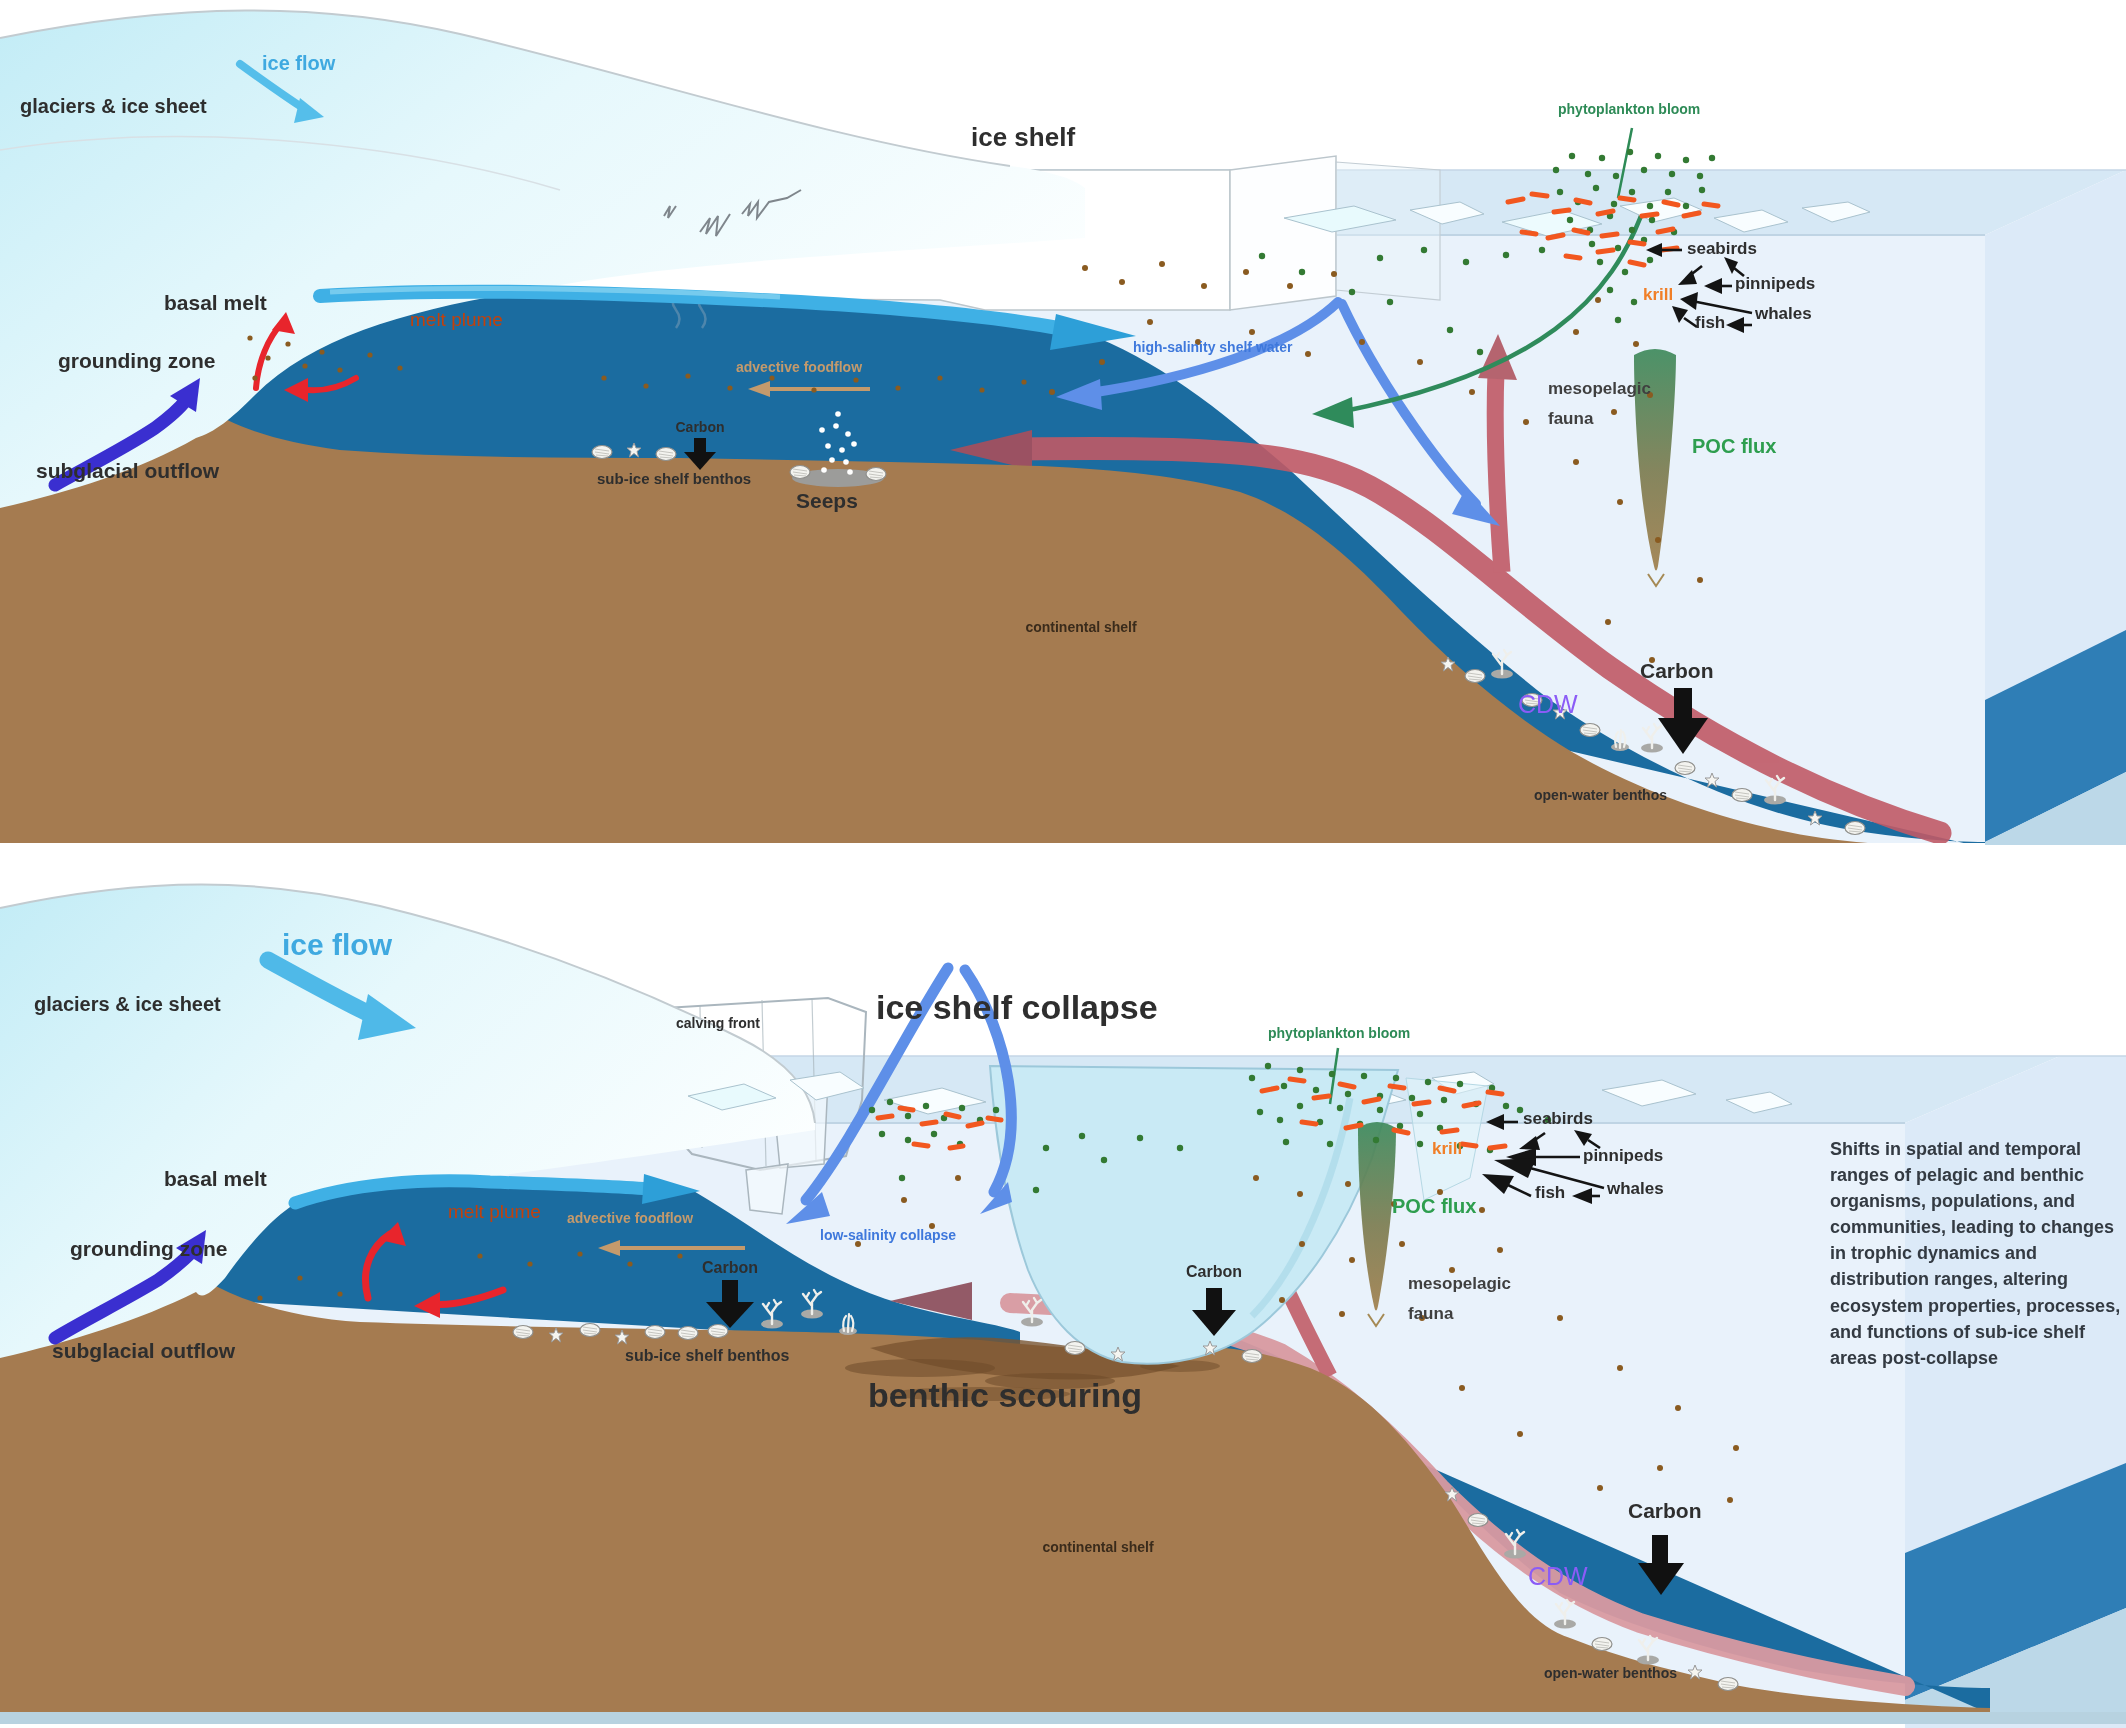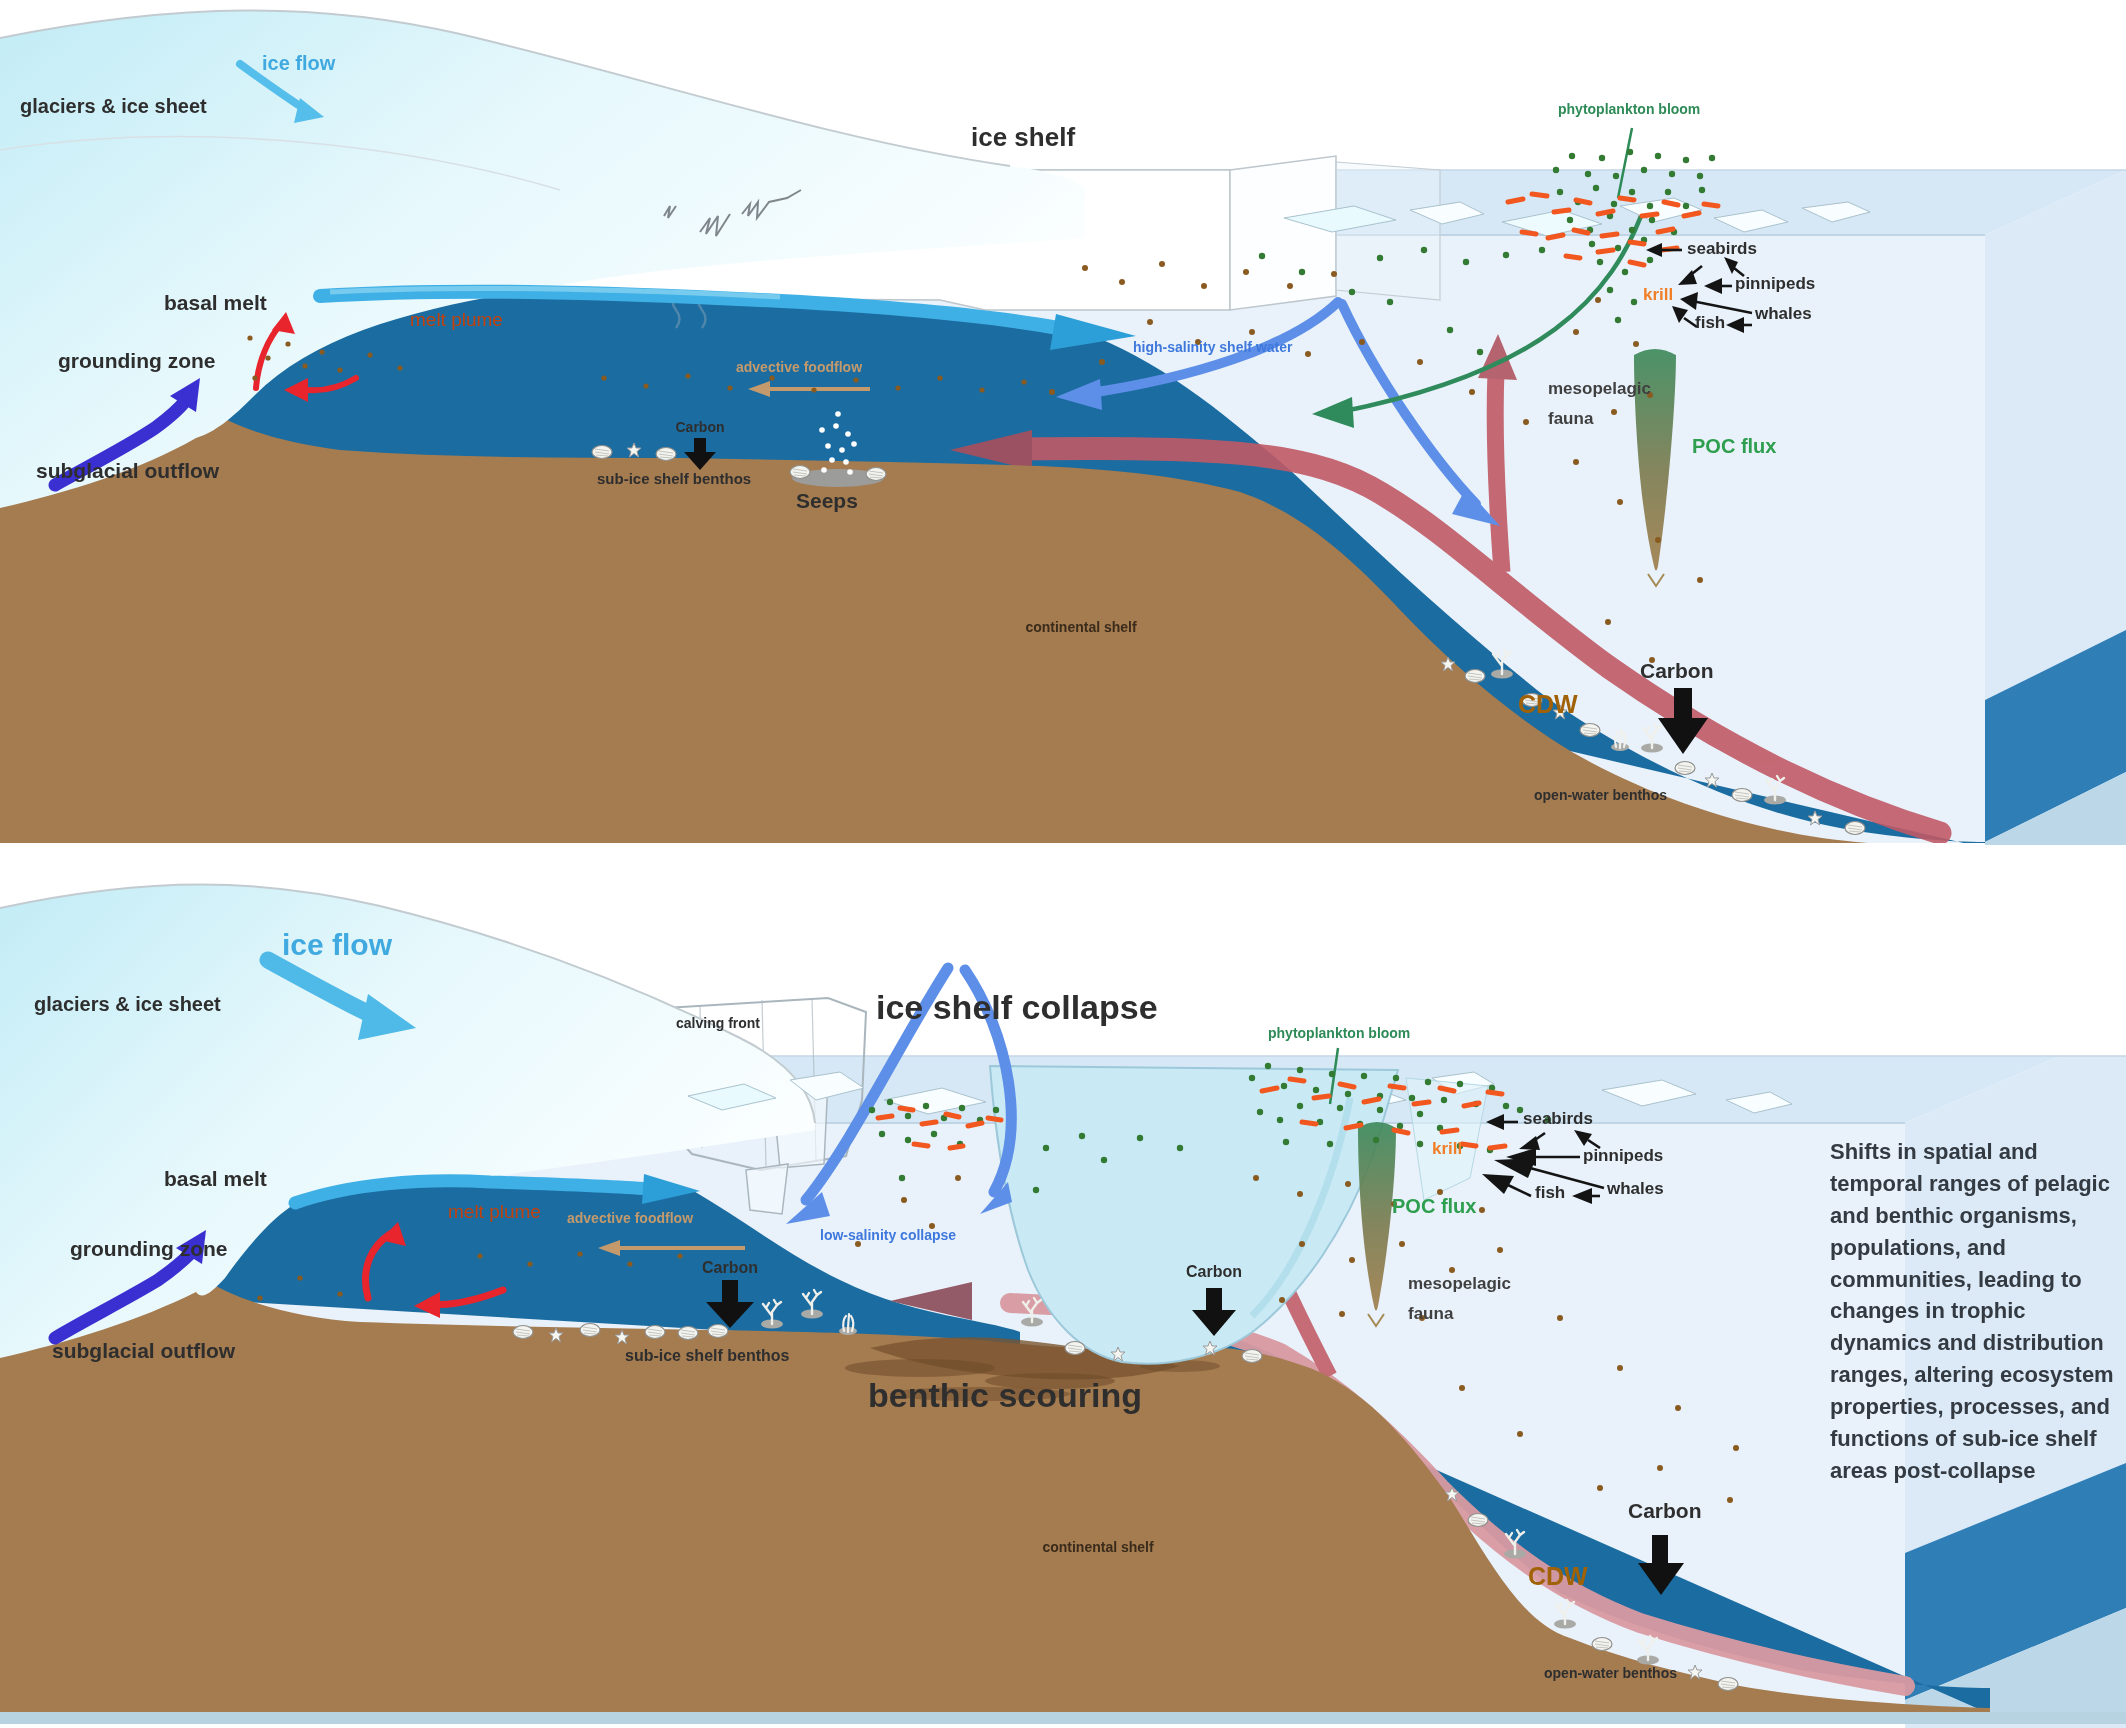--- a/index.html
+++ b/index.html
@@ -8,23 +8,23 @@
   .panel{position:absolute;left:0;}
   .labels{position:absolute;inset:0;pointer-events:none;}
   .lbl{position:absolute;font-weight:600;color:#2e2e2e;white-space:nowrap;line-height:1;}
   .ctr{transform:translateX(-50%);}
   .f14{font-size:14px}.f15{font-size:15px}.f16{font-size:16px}.f17{font-size:17px}
   .f18{font-size:14px}.f19{font-size:19px}.f20{font-size:20px}.f21{font-size:21px}
   .f25{font-size:25px;font-weight:700}.f26{font-size:26px}.f27{font-size:34px}
   .f28{font-size:20px}.f30{font-size:30px;font-weight:700}
   .c-cyan{color:#3FA9E0}.c-blue{color:#3E78DC}.c-green{color:#2E8B57}
   .c-pocgreen{color:#2E9E4F}.c-tan{color:#C49A6C}.c-orange{color:#F07F28;font-weight:700}
-  .c-red{color:#a16207;font-weight:700}.c-plume{color:#c2410c;font-weight:400}
+  .c-red{color:#8b5cf6;font-weight:400}.c-plume{color:#c2410c;font-weight:400}
   .c-brown{color:#3A2B1B}.c-gray{color:#3F3F3F}
-  .summary{position:absolute;width:292px;font-size:22px;line-height:1.45;font-weight:600;
+  .summary{position:absolute;width:292px;font-size:18px;line-height:1.45;font-weight:600;
            color:#333A42;white-space:normal;}
   svg .pg circle{fill:#337A33}
   svg .kr path{stroke:#F2571F;stroke-width:5;stroke-linecap:round;fill:none}
   svg .pb circle{fill:#8A5B20}
   svg .ann line{stroke:#141414;stroke-width:2.6}
   svg .ann polygon{fill:#141414}
 </style>
 </head>
 <body>
 

